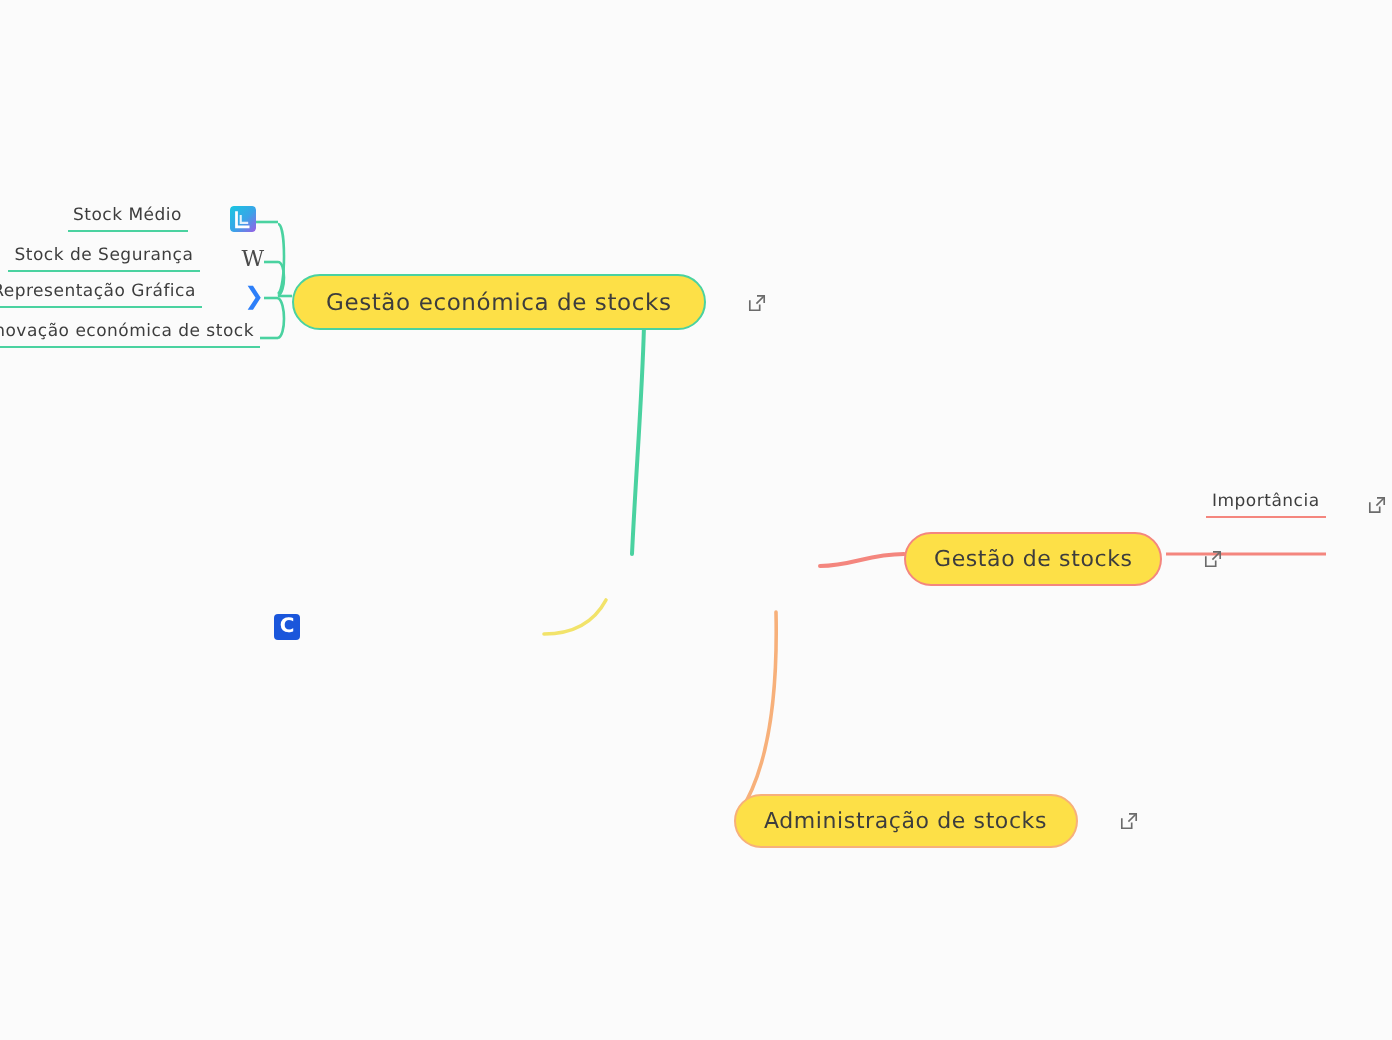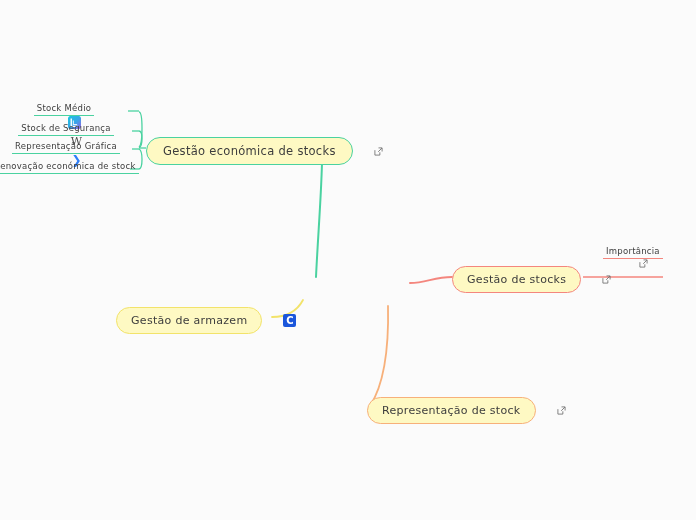--- a/index.html
+++ b/index.html
@@ -13,42 +13,41 @@
   #canvas{position:absolute;inset:0;width:696px;height:520px;}
   svg.links{position:absolute;left:0;top:0;width:696px;height:520px;pointer-events:none;}
 
   .node{
     position:absolute;
     display:flex;align-items:center;
     white-space:nowrap;
   }
   .bubble{
     border-radius:999px;
-    background:#fef9c3;
+    background:#fde047;
     display:flex;align-items:center;justify-content:center;
     box-sizing:border-box;
   }
   .root-bubble{
     border:2px solid #f4645a;
     padding:9px 26px;
     font-size:18px;
     color:#3d3d3d;
     letter-spacing:.4px;
   }
   .b-green{border:1.2px solid #4ad2a0;padding:6px 16px;font-size:11.5px;color:#3d3d3d;letter-spacing:.3px;}
   .b-red{border:1.2px solid #f4867e;padding:6px 14px;font-size:11px;color:#3d3d3d;letter-spacing:.3px;text-align:center;}
   .b-orange{border:1.2px solid #f7b07a;padding:6px 14px;font-size:11px;color:#3d3d3d;letter-spacing:.3px;}
   .b-yellow{border:1.2px solid #f2e36a;padding:6px 14px;font-size:11px;color:#3d3d3d;letter-spacing:.3px;}
 
   
   .leaf{
     position:absolute;
     display:flex;align-items:center;
     white-space:nowrap;
-    flex-direction:column;
   }
   .leaf-txt{
     font-size:8.5px;color:#3d3d3d;letter-spacing:.25px;
     padding:0 3px 2px 3px;
   }
   .ul-green{border-bottom:1.6px solid #4ad2a0;}
   .ul-red{border-bottom:1.6px solid #f4867e;}
 
   
   .adorn{display:flex;align-items:center;gap:5px;margin-left:7px;}
@@ -196,39 +195,38 @@
         <svg width="9" height="9" viewBox="0 0 12 12">
             <path d="M1.2 4.2v6.6h6.6V7" stroke="#6b6b6b" stroke-width="1.1" fill="none"></path>
             <path d="M6 1.2h4.8V6" stroke="#6b6b6b" stroke-width="1.1" fill="none"></path>
             <path d="M10.5 1.5L5.6 6.4" stroke="#6b6b6b" stroke-width="1.1" fill="none"></path>
           </svg>
       </span>
     </div>
   </div>
 
   <div class="node" style="left:367px;top:397px;">
-    <div class="bubble b-orange">Representação de stock</div>
+    <div class="bubble b-orange">Administração de stocks</div>
     <div class="adorn">
       <span class="ico hamb">
           <i></i>
           <i></i>
           <i></i>
         </span>
       <span class="ico note">
         <svg width="9" height="9" viewBox="0 0 12 12">
             <path d="M1.2 4.2v6.6h6.6V7" stroke="#6b6b6b" stroke-width="1.1" fill="none"></path>
             <path d="M6 1.2h4.8V6" stroke="#6b6b6b" stroke-width="1.1" fill="none"></path>
             <path d="M10.5 1.5L5.6 6.4" stroke="#6b6b6b" stroke-width="1.1" fill="none"></path>
           </svg>
       </span>
     </div>
   </div>
 
   <div class="node" style="left:116px;top:307px;">
-    <div class="bubble b-yellow">Gestão de armazem</div>
     <div class="adorn">
       <span class="ico hamb">
           <i></i>
           <i></i>
           <i></i>
         </span>
       <span class="ico cico">C</span>
     </div>
   </div>
 

